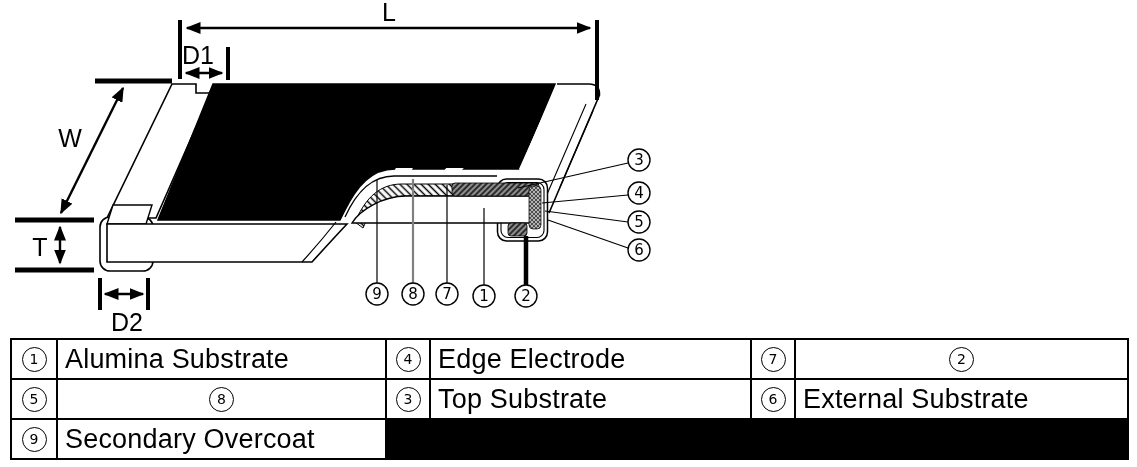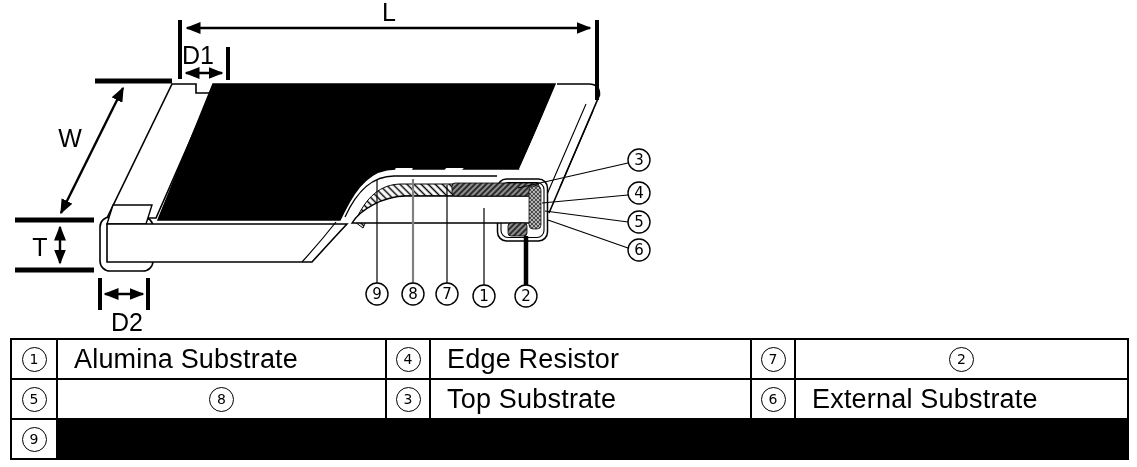--- a/index.html
+++ b/index.html
@@ -12,21 +12,21 @@
   
   .legend {
     position:absolute; left:10px; top:338px; width:1119px; box-sizing:border-box;
     display:grid;
     grid-template-columns:44px 327px 42px 319px 42px 1fr;
     grid-auto-rows:38px;
     gap:2px; background:#000; border:2px solid #000;
   }
   .cell { background:#fff; display:flex; align-items:center; color:#000; }
   .cell.num { justify-content:center; }
-  .cell.lbl { padding-left:16px; font-size:27px; letter-spacing:0.2px; white-space:nowrap; }
+  .cell.lbl { padding-left:7px; font-size:27px; letter-spacing:0.2px; white-space:nowrap; }
   .circ {
     width:23px; height:23px; border:1.6px solid #000; border-radius:50%;
     display:flex; align-items:center; justify-content:center;
     font-size:14px; line-height:1; font-family:"DejaVu Sans", sans-serif;
   }
 
   
   text { font-family:"Liberation Sans", sans-serif; fill:#000; }
   .dimlbl { font-size:25px; }
   .cnum { font-size:15px; font-family:"DejaVu Sans", sans-serif; }
@@ -191,21 +191,21 @@
 
   <div class="legend">
 
     <div class="cell num">
       <span class="circ">1</span>
     </div>
     <div class="cell lbl">Alumina Substrate</div>
     <div class="cell num">
       <span class="circ">4</span>
     </div>
-    <div class="cell lbl">Edge Resistor</div>
+    <div class="cell lbl">Edge Electrode</div>
     <div class="cell num">
       <span class="circ">7</span>
     </div>
 
     <div class="cell num">
       <span class="circ">2</span>
     </div>
     <div class="cell num">
       <span class="circ">5</span>
     </div>
@@ -217,15 +217,16 @@
       <span class="circ">3</span>
     </div>
     <div class="cell lbl">Top Substrate</div>
     <div class="cell num">
       <span class="circ">6</span>
     </div>
     <div class="cell lbl">External Substrate</div>
     <div class="cell num">
       <span class="circ">9</span>
     </div>
+    <div class="cell lbl">Secondary Overcoat</div>
   </div>
 
 </div>
 
 </body></html>

